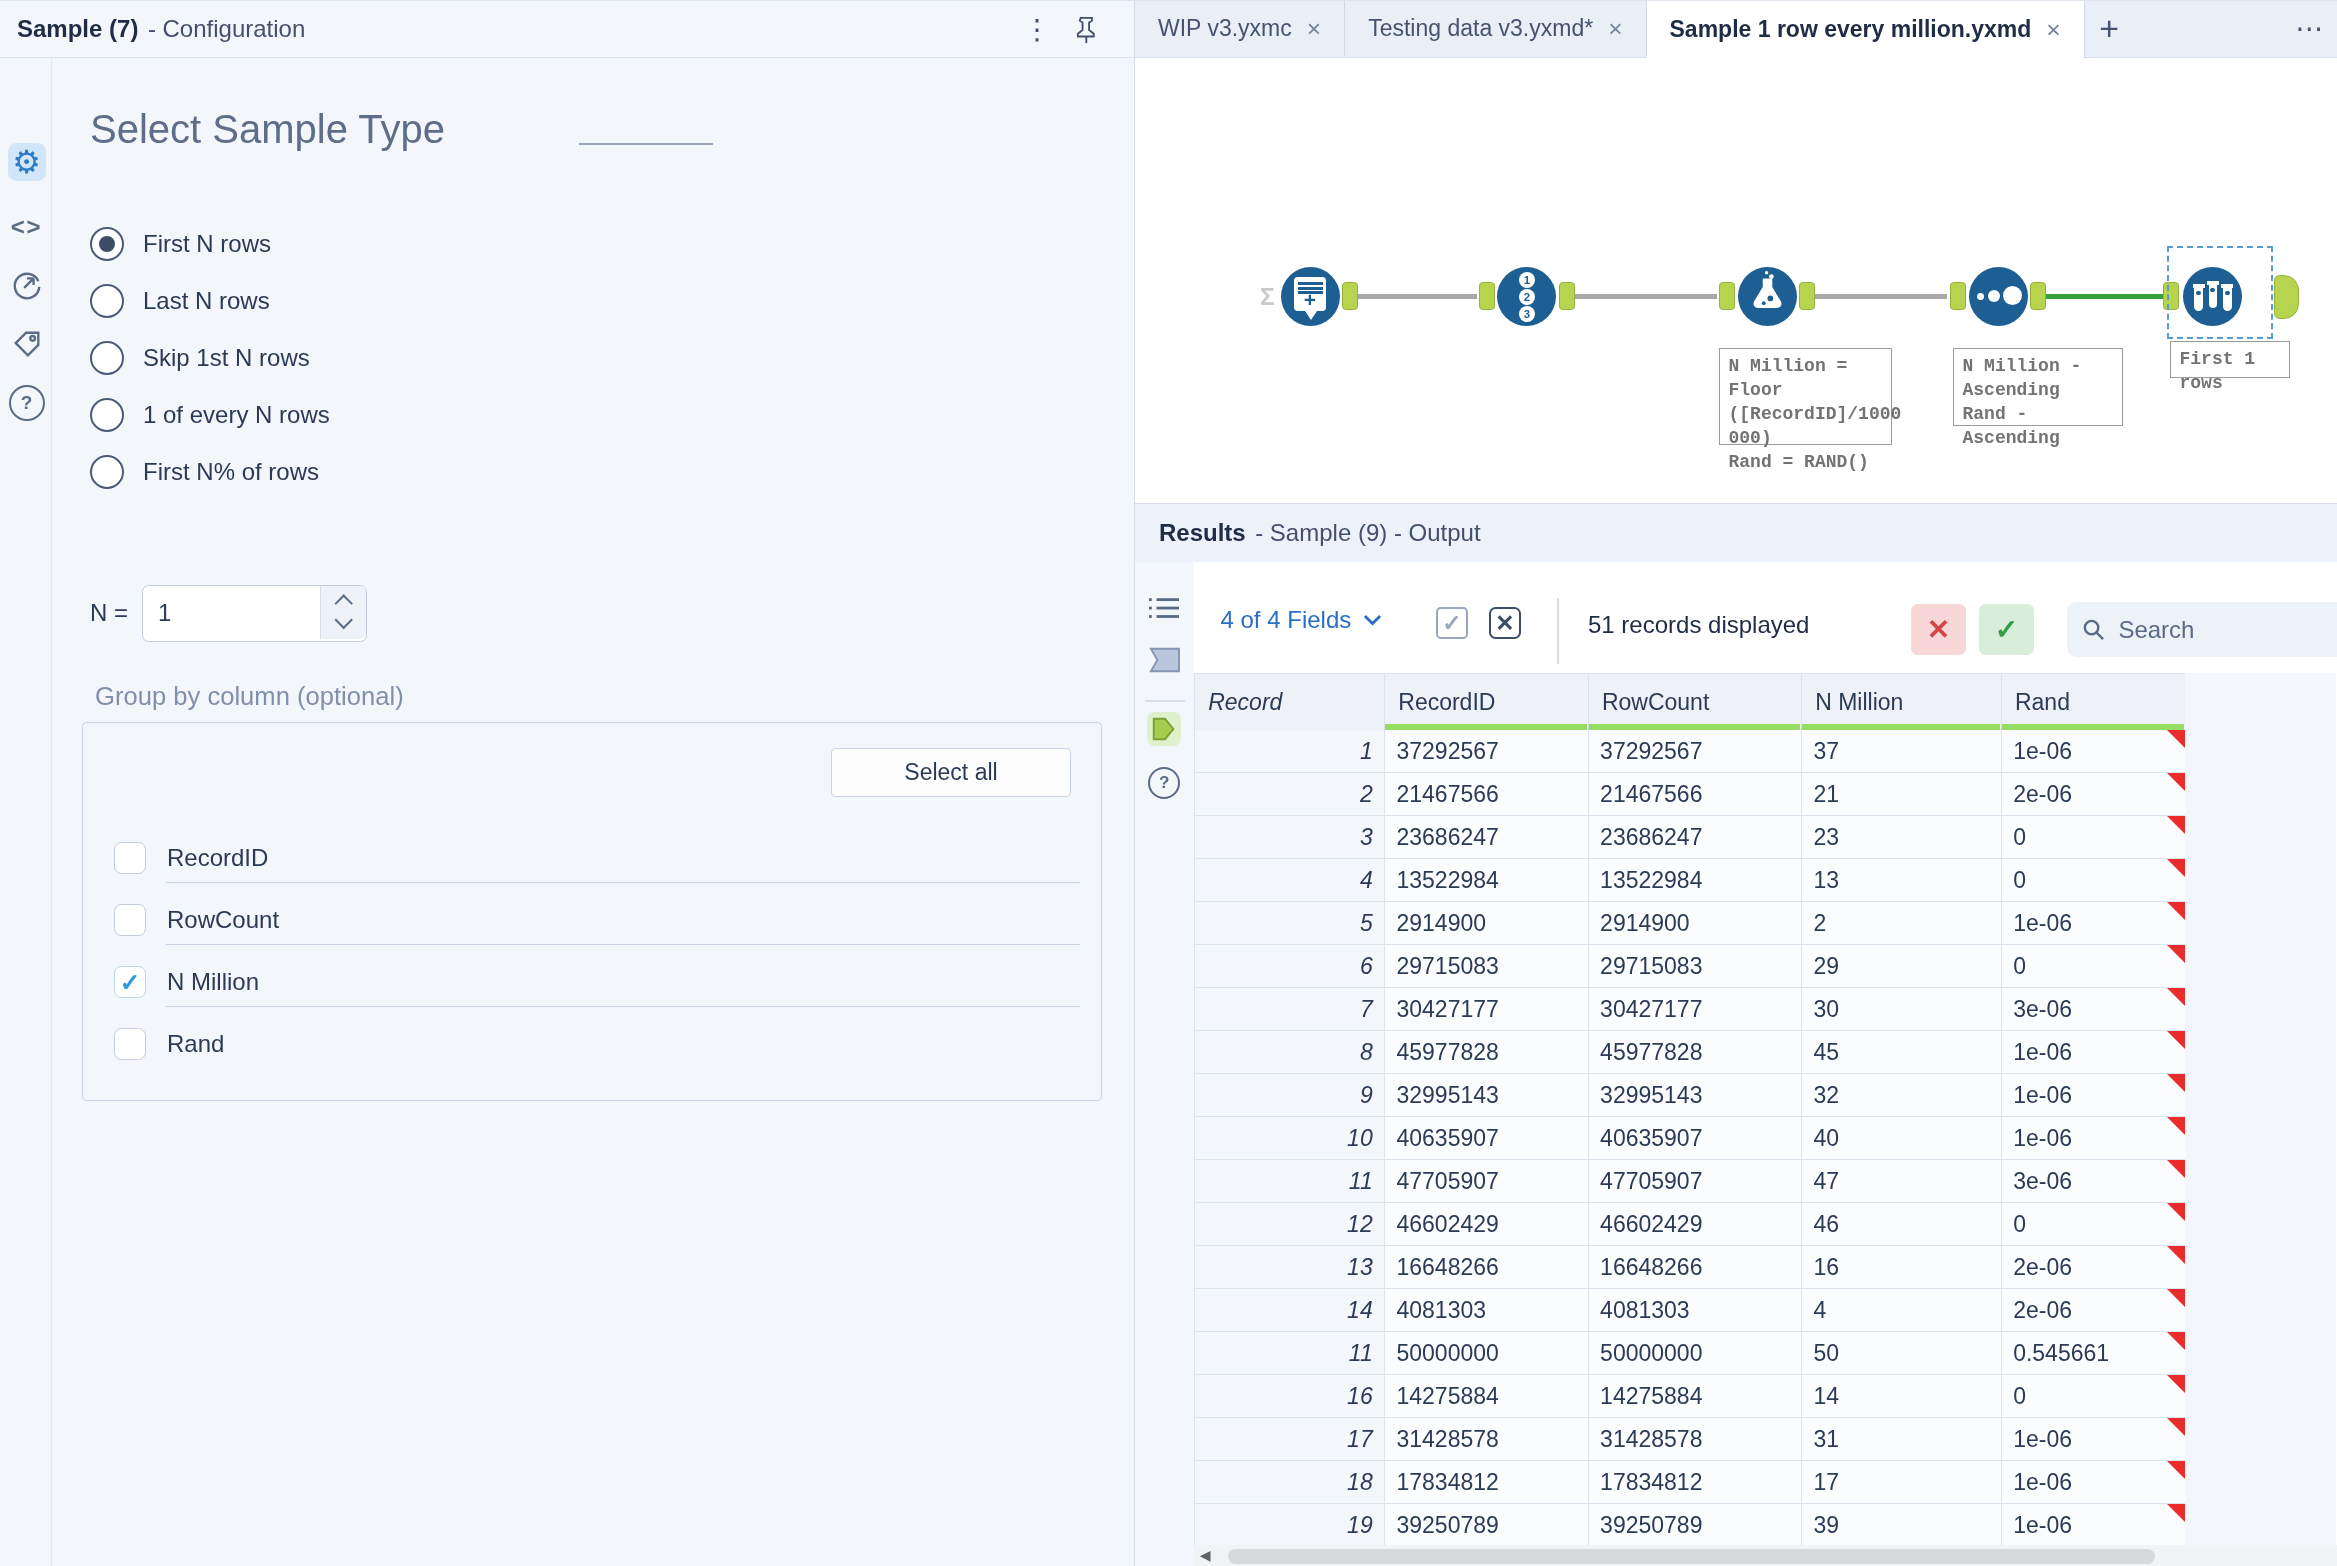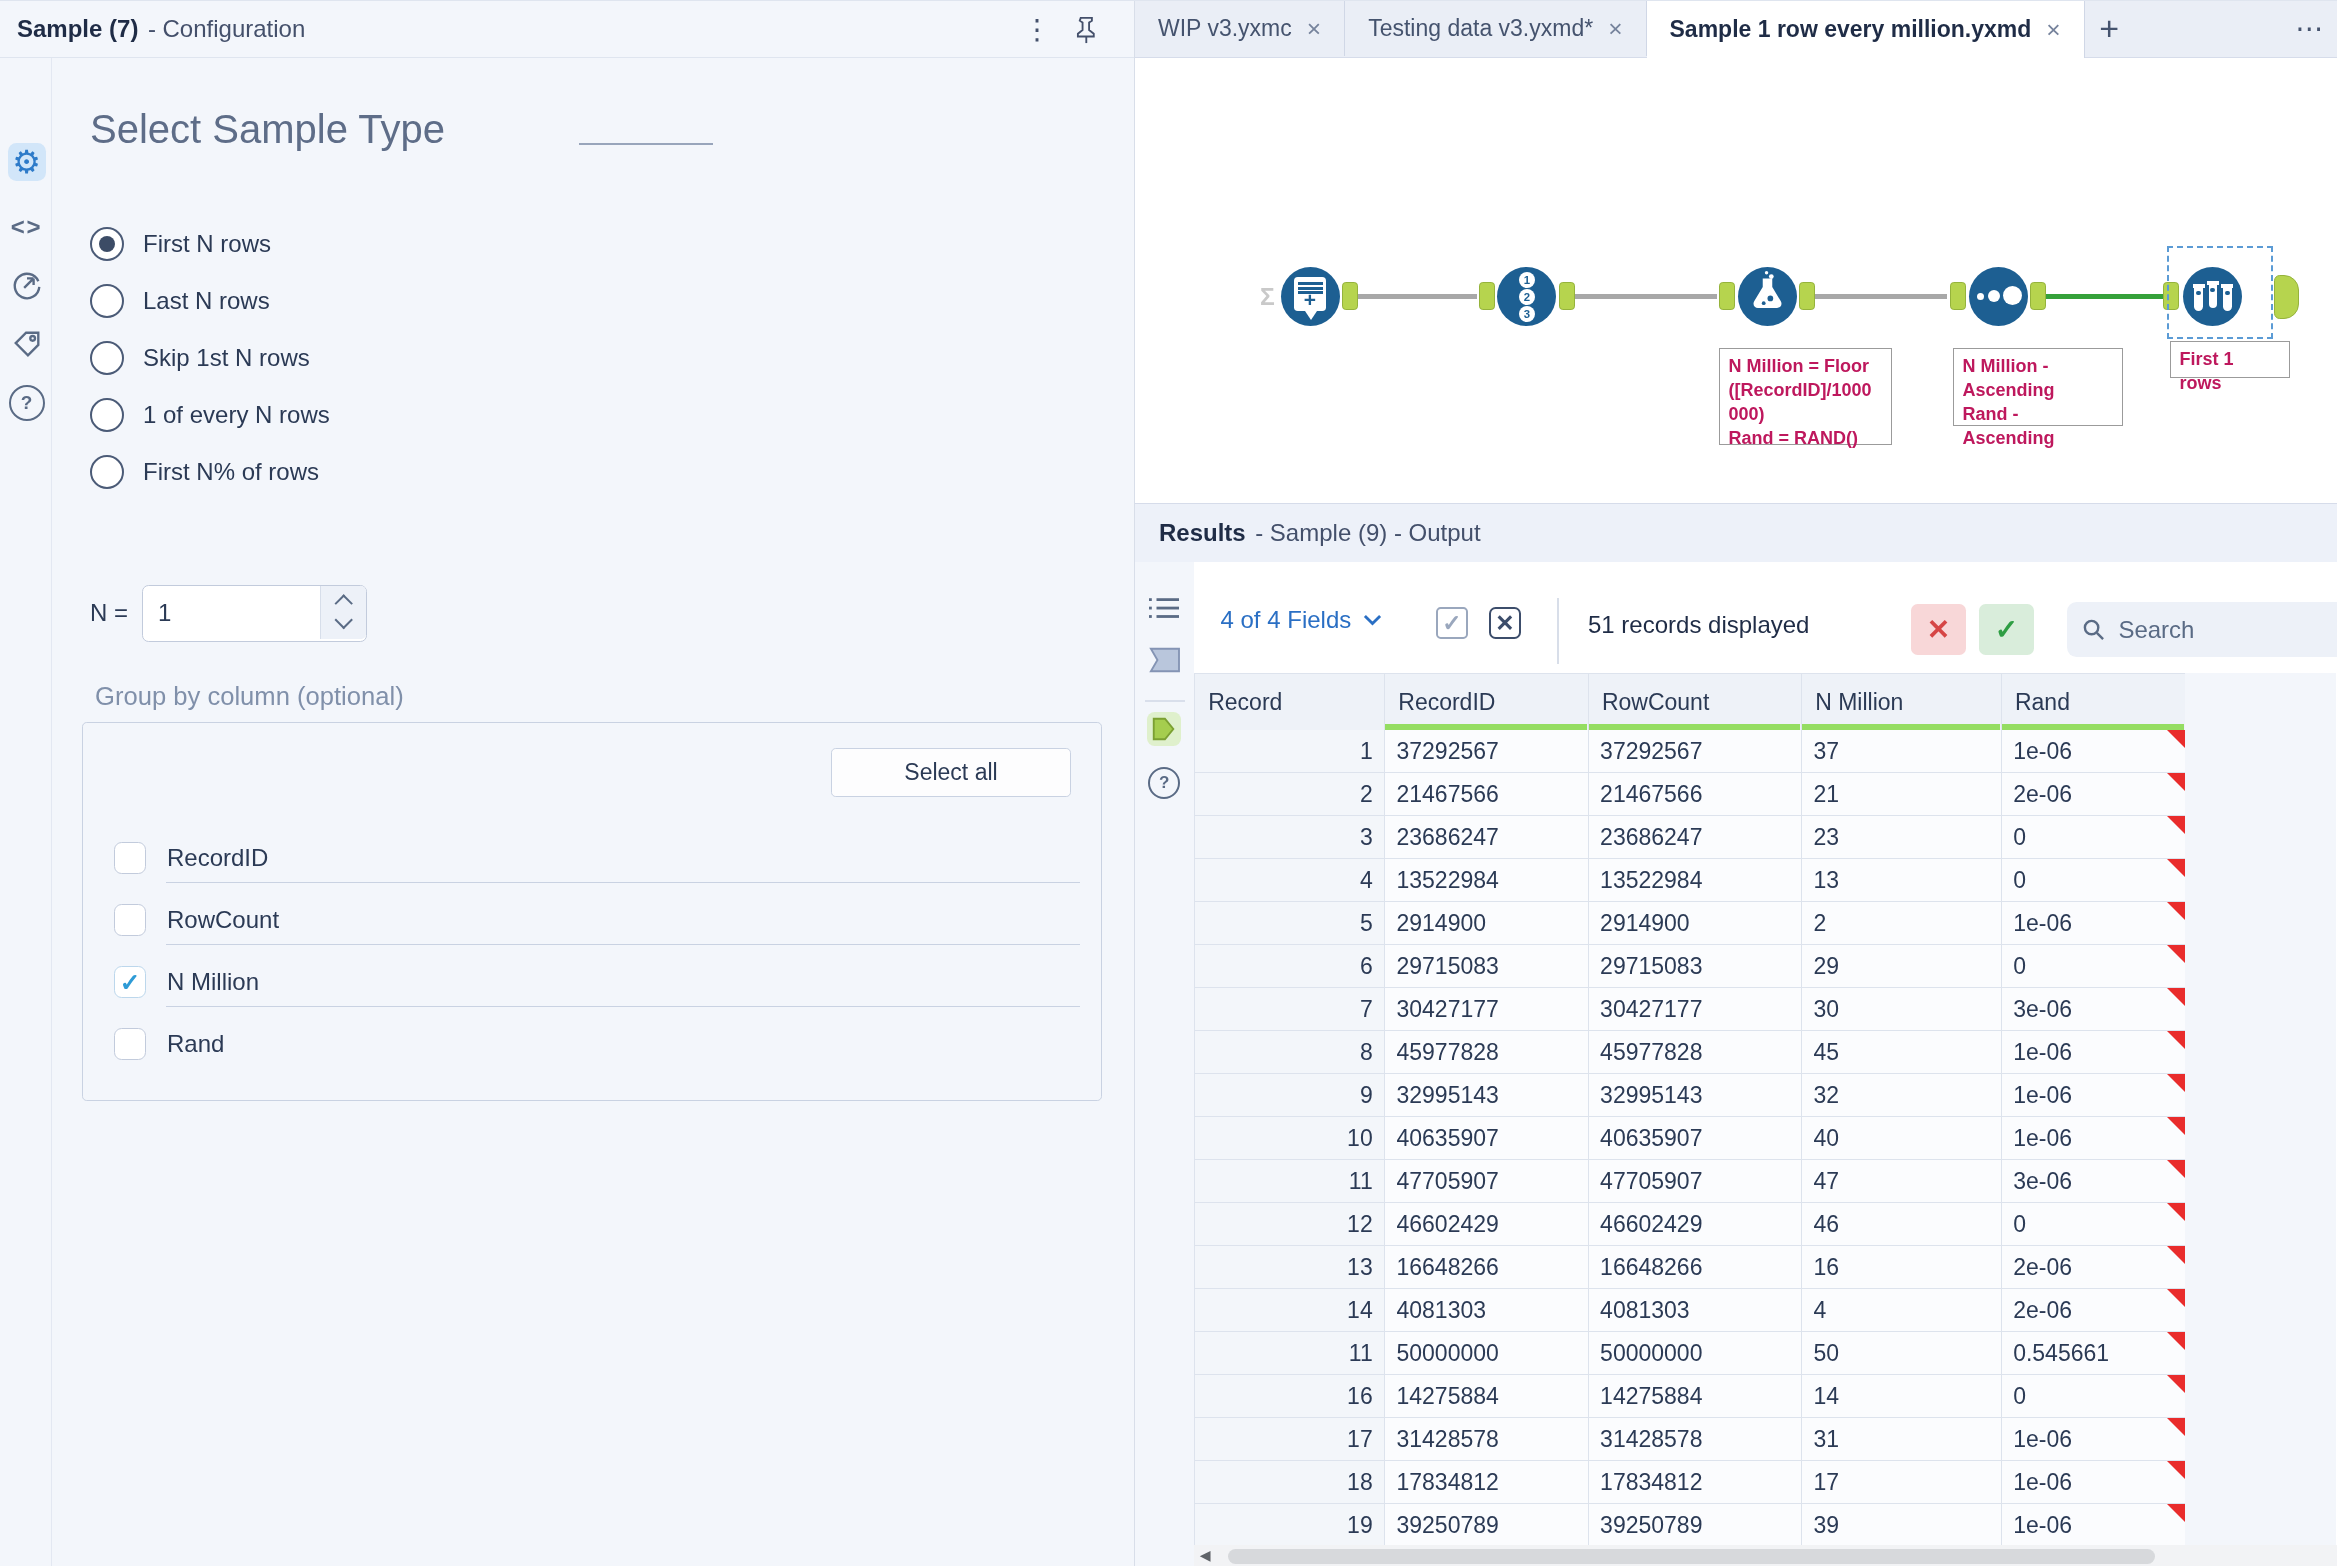--- a/index.html
+++ b/index.html
@@ -57,21 +57,21 @@
   #tab-more{position:absolute;right:5.7px;top:0;width:42px;height:55px;display:flex;align-items:center;justify-content:center;font-size:28px;color:#45536e;letter-spacing:1.9px;}
   
   #canvas{position:absolute;left:0;top:57px;width:1202px;height:445px;background:#fff;}
   .tool{position:absolute;width:59px;height:59px;border-radius:50%;background:#1d5f92;top:209px;}
   .conn{position:absolute;top:236px;height:4.7px;background:#a8a8a8;}
   .conn.green{background:#35a13a;}
   .anchor{position:absolute;top:224px;width:16px;height:28px;background:#b6d44e;border:1.9px solid #95b33c;border-radius:3.8px;box-sizing:border-box;}
   #t5-out{position:absolute;left:1139px;top:217px;width:24.6px;height:44px;background:#b6d44e;border:1.9px solid #95b33c;border-radius:5.7px 15px 15px 5.7px;box-sizing:border-box;}
   #sel-rect{position:absolute;left:1032px;top:188px;width:106px;height:93px;border:2.8px dashed #5b9bd5;box-sizing:border-box;}
   #sigma{position:absolute;left:125px;top:225px;font-size:24.6px;font-weight:700;color:#c9c9c9;}
-  .ann{position:absolute;background:#fff;border:1.9px solid #9b9b9b;padding:4.7px 8.5px;font-size:18px;line-height:24px;font-weight:700;color:#be185d;white-space:pre-line;box-sizing:border-box;}
+  .ann{position:absolute;background:#fff;border:1.9px solid #9b9b9b;padding:4.7px 8.5px;font-size:18px;line-height:24px;font-weight:700;color:#737373;white-space:pre-line;box-sizing:border-box;font-family:Liberation Mono, monospace;}
   #ann-formula{left:584px;top:290px;width:173px;height:97px;}
   #ann-sort{left:818px;top:290px;width:170px;height:78px;}
   #ann-sample{left:1035px;top:283px;width:120px;height:37px;}
   
   .gen-card{position:absolute;left:13.2px;top:10.4px;width:32px;height:34px;background:#fff;border-radius:3.8px;}
   .gen-line{position:absolute;left:3.8px;width:24.6px;height:2.8px;background:#1d5f92;}
   .gen-plus{position:absolute;left:9.5px;top:16px;width:13.2px;height:13.2px;color:#1d5f92;font-size:21px;font-weight:700;line-height:13.2px;}
   .gen-arrow{position:absolute;left:24px;top:44px;width:0;height:0;border-left:6.6px solid transparent;border-right:6.6px solid transparent;border-top:9.5px solid #fff;}
   .rid-circle{position:absolute;left:22px;width:16px;height:16px;border-radius:50%;background:#fff;color:#1d5f92;font-size:11.4px;font-weight:700;display:flex;align-items:center;justify-content:center;}
   .sort-dot{position:absolute;border-radius:50%;background:#fff;}
@@ -108,21 +108,21 @@
   #search-input::placeholder{color:#5a6b85;opacity:1;}
   
   #table{position:absolute;left:59px;top:170px;width:992px;}
   #thead-row{display:flex;height:57px;background:#eef1f8;}
   .th{position:relative;box-sizing:border-box;border-right:1.4px solid #dde3ed;border-top:1.4px solid #dde3ed;display:flex;align-items:center;padding-left:13.2px;font-size:23px;color:#2b3a55;background:#eef2f8;}
   .greenbar{position:absolute;left:0;right:0.9px;bottom:0;height:5.7px;background:#94dd62;}
   .tr{display:flex;height:43px;}
   .td{position:relative;box-sizing:border-box;border-right:1.4px solid #dde3ed;border-bottom:1.4px solid #dde3ed;background:#fbfcfe;font-size:23px;color:#2b3a55;display:flex;align-items:center;padding-left:11.4px;overflow:hidden;}
   .td.col0{background:#f3f6fa;justify-content:flex-end;padding-right:11.4px;padding-left:0;border-left:1.4px solid #dde3ed;}
   .th.col0{border-left:1.4px solid #dde3ed;background:#eef2f8;}
-  .col0{width:197px;} .col1{width:210px;} .col2{width:220px;} .col3{width:206px;} .col4{width:190px;}
+  .col0{width:197px;font-style:italic;} .col1{width:210px;} .col2{width:220px;} .col3{width:206px;} .col4{width:190px;}
   .redtri{position:absolute;right:0;top:0;width:0;height:0;border-top:18px solid #e92c2c;border-left:18px solid transparent;}
   #table-filler{position:absolute;left:1050px;top:170px;width:151px;height:872px;background:#f3f6fb;}
   #hscroll{position:absolute;left:59px;top:1042px;width:1143px;height:23px;background:#f2f3f5;}
   #hs-arrow{position:absolute;left:5.7px;top:1.9px;font-size:14px;color:#5f6368;}
   #hs-thumb{position:absolute;left:34px;top:3.8px;width:927px;height:15px;background:#d7d9dc;border-radius:7.6px;}
   svg{display:block;}
 </style>
 </head>
 <body>
 

